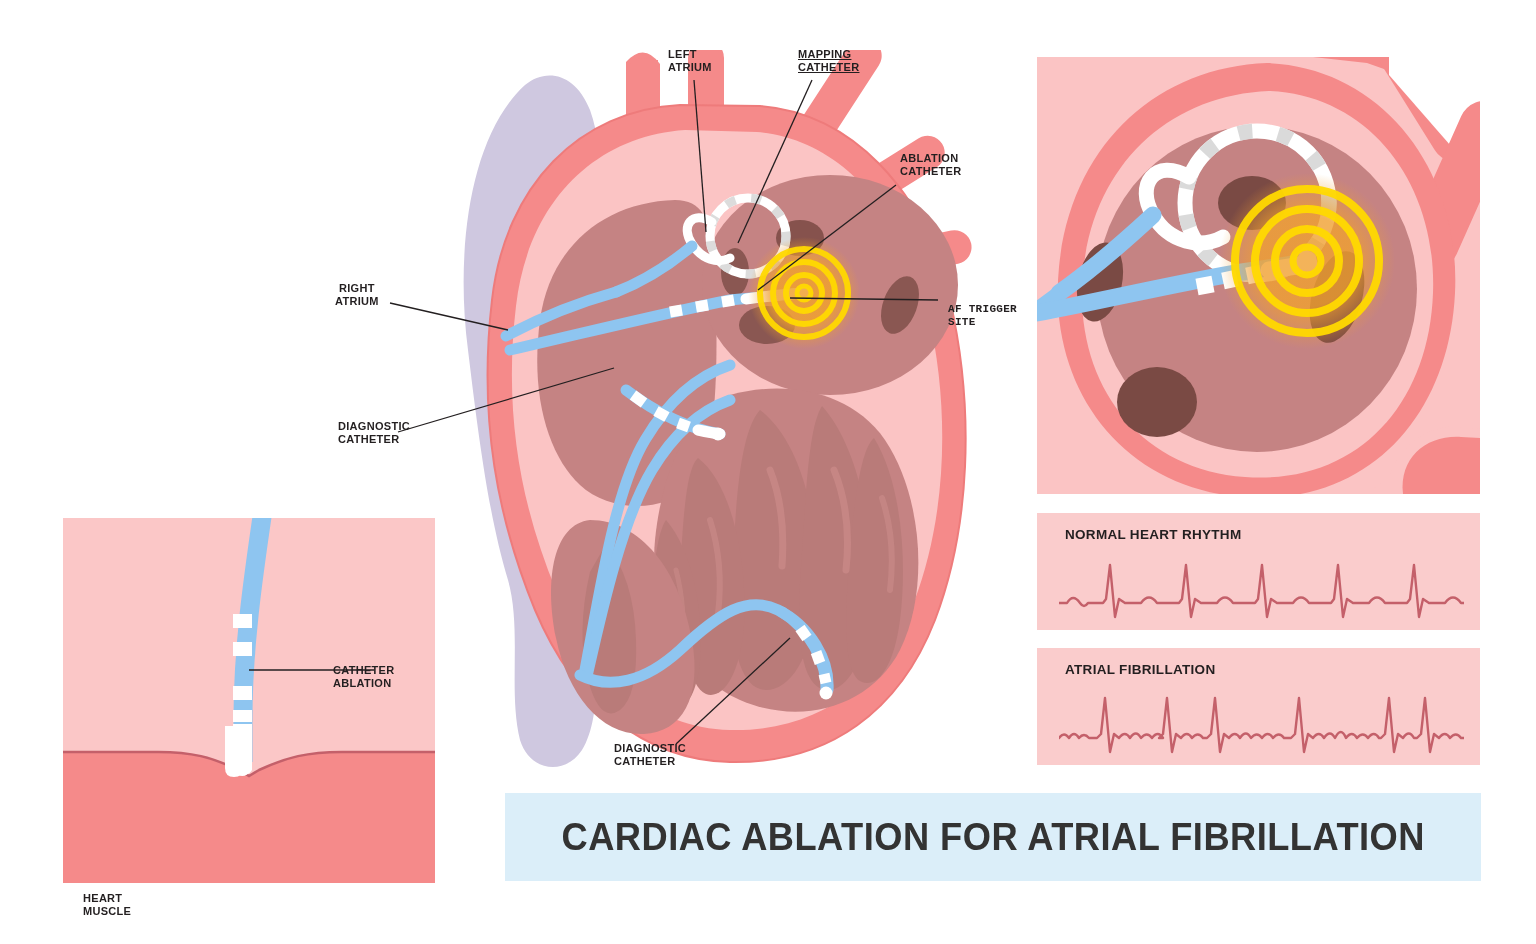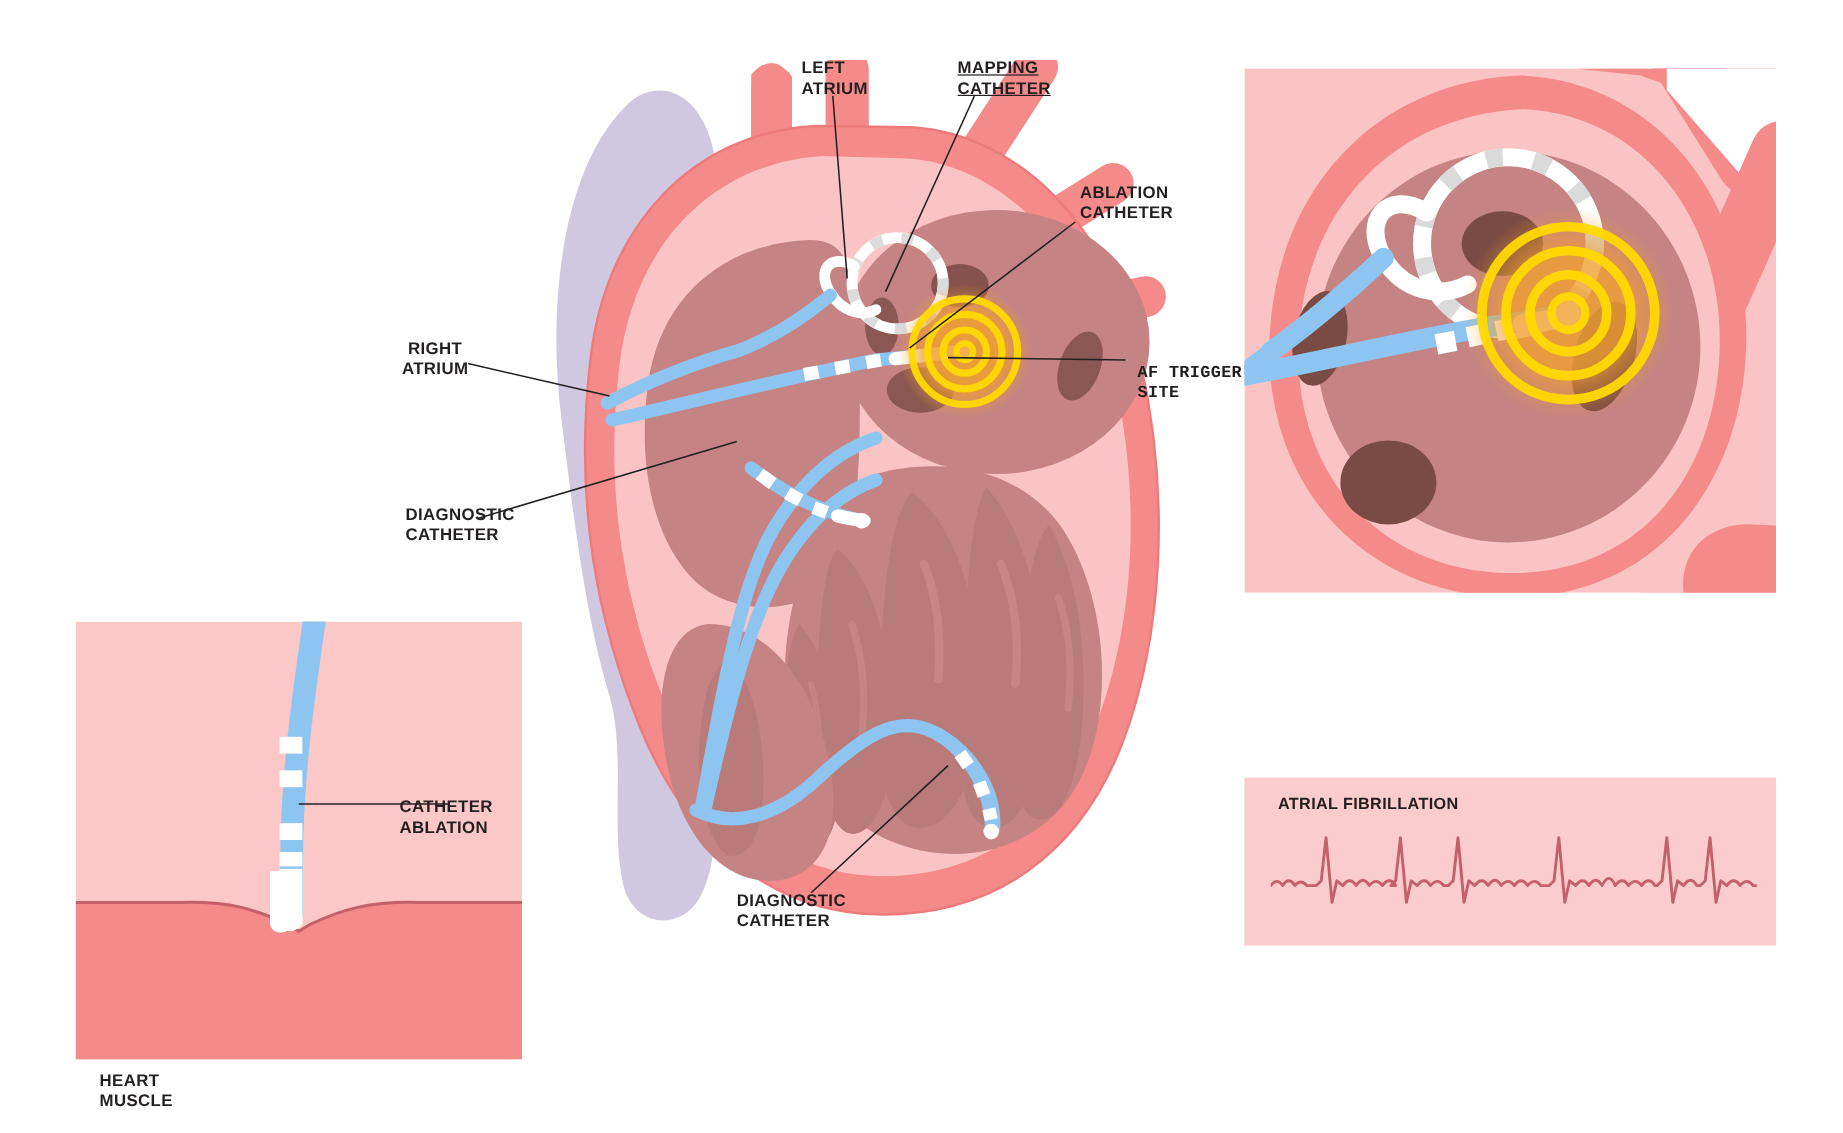--- a/index.html
+++ b/index.html
@@ -1,19 +1,19 @@
 <!DOCTYPE html>
 <html><head>
 <meta charset="utf-8">
 <style>
   html,body{margin:0;padding:0;background:#ffffff;}
   body{width:1536px;height:944px;position:relative;overflow:hidden;
        font-family:"Liberation Sans","DejaVu Sans",sans-serif;}
   .stage{position:absolute;left:0;top:0;width:1536px;height:944px;}
-  .lbl{position:absolute;font-weight:bold;font-size:14px;letter-spacing:.3px;
+  .lbl{position:absolute;font-weight:bold;font-size:11px;letter-spacing:.3px;
        color:#231f20;line-height:1.18;text-transform:uppercase;white-space:pre-line;}
   svg{display:block;}
   .panel-title{position:absolute;font-weight:bold;font-size:13.5px;color:#231f20;
        letter-spacing:.3px;text-transform:uppercase;}
   #banner{position:absolute;left:505px;top:793px;width:976px;height:88px;
        background:#dbeef9;display:flex;align-items:center;justify-content:center;}
   #banner .t{font-size:39px;font-weight:bold;color:#333333;letter-spacing:.5px;
        transform:scaleX(.93);transform-origin:center;white-space:nowrap;}
 </style>
 </head>
@@ -282,34 +282,52 @@
       <circle cx="270" cy="204" r="10" fill="#FFFFFF"></circle>
 
       <circle cx="270" cy="204" r="88" fill="url(#glowOrange2)"></circle>
       <circle cx="270" cy="204" r="72" fill="none" stroke="#FFD900" stroke-width="8" opacity=".95"></circle>
       <circle cx="270" cy="204" r="52" fill="none" stroke="#FFD900" stroke-width="8" opacity=".95"></circle>
       <circle cx="270" cy="204" r="32" fill="none" stroke="#FFD900" stroke-width="8" opacity=".95"></circle>
       <circle cx="270" cy="204" r="14" fill="none" stroke="#FFD900" stroke-width="7" opacity=".95"></circle>
     </g>
   </svg>
 
-
-  <div style="position:absolute;left:1037px;top:648px;width:443px;height:140px;background:#FACCCC;">
+  <div style="position:absolute;left:1037px;top:513px;width:443px;height:117px;background:#FACCCC;">
+    <div class="panel-title" style="left:28px;top:14px;">NORMAL HEART RHYTHM</div>
+    <svg style="position:absolute;left:22px;top:42px;" width="405" height="66" viewBox="0 0 405 66">
+      <path d="M0 48 L8 48 q6 -10 13 0 q4 6 8 0 L36 48 L44 48 L47 44 L51 10 L56 62 L60 44 L66 48
+               L82 48 q8 -11 16 0 L112 48
+               L120 48 L123 44 L127 10 L132 62 L136 44 L142 48
+               L158 48 q8 -11 16 0 L188 48
+               L196 48 L199 44 L203 10 L208 62 L212 44 L218 48
+               L234 48 q8 -11 16 0 L264 48
+               L272 48 L275 44 L279 10 L284 62 L288 44 L294 48
+               L310 48 q8 -11 16 0 L340 48
+               L348 48 L351 44 L355 10 L360 62 L364 44 L370 48
+               L386 48 q8 -11 16 0 L405 48" fill="none" stroke="#C4606A" stroke-width="2.4" stroke-linejoin="round" stroke-linecap="round"></path>
+    </svg>
+  </div>
+
+  <div style="position:absolute;left:1037px;top:648px;width:443px;height:117px;background:#FACCCC;">
     <div class="panel-title" style="left:28px;top:14px;">ATRIAL FIBRILLATION</div>
     <svg style="position:absolute;left:22px;top:42px;" width="405" height="66" viewBox="0 0 405 66">
       <path d="M0 48 q5 -7 10 0 q5 -8 10 0 q5 -6 10 0 L38 48
                L42 44 L46 8 L51 62 L55 44 L60 48
                q6 -8 11 0 q6 -9 11 0 q6 -7 11 0 q6 -8 11 0 L100 48
                L104 44 L108 8 L113 62 L117 44 L122 48
                q6 -8 11 0 q6 -7 11 0 L148 48
                L152 44 L156 8 L161 62 L165 44 L170 48
                q6 -8 11 0 q6 -9 11 0 q6 -7 11 0 q6 -8 11 0 q6 -7 11 0 L232 48
                L236 44 L240 8 L245 62 L249 44 L254 48
                q6 -8 11 0 q6 -9 11 0 q6 -12 11 0 q6 -8 11 0 q6 -7 11 0 q6 -8 11 0 L322 48
                L326 44 L330 8 L335 62 L339 44 L344 48
                q6 -9 11 0 L358 48
                L362 44 L366 8 L371 62 L375 44 L380 48
                q6 -8 11 0 q6 -7 11 0 L405 48" fill="none" stroke="#C4606A" stroke-width="2.4" stroke-linejoin="round" stroke-linecap="round"></path>
     </svg>
   </div>
 
+  <div id="banner">
+    <div class="t">CARDIAC ABLATION FOR ATRIAL FIBRILLATION</div>
+  </div>
 
 </div>
 
 </body></html>

